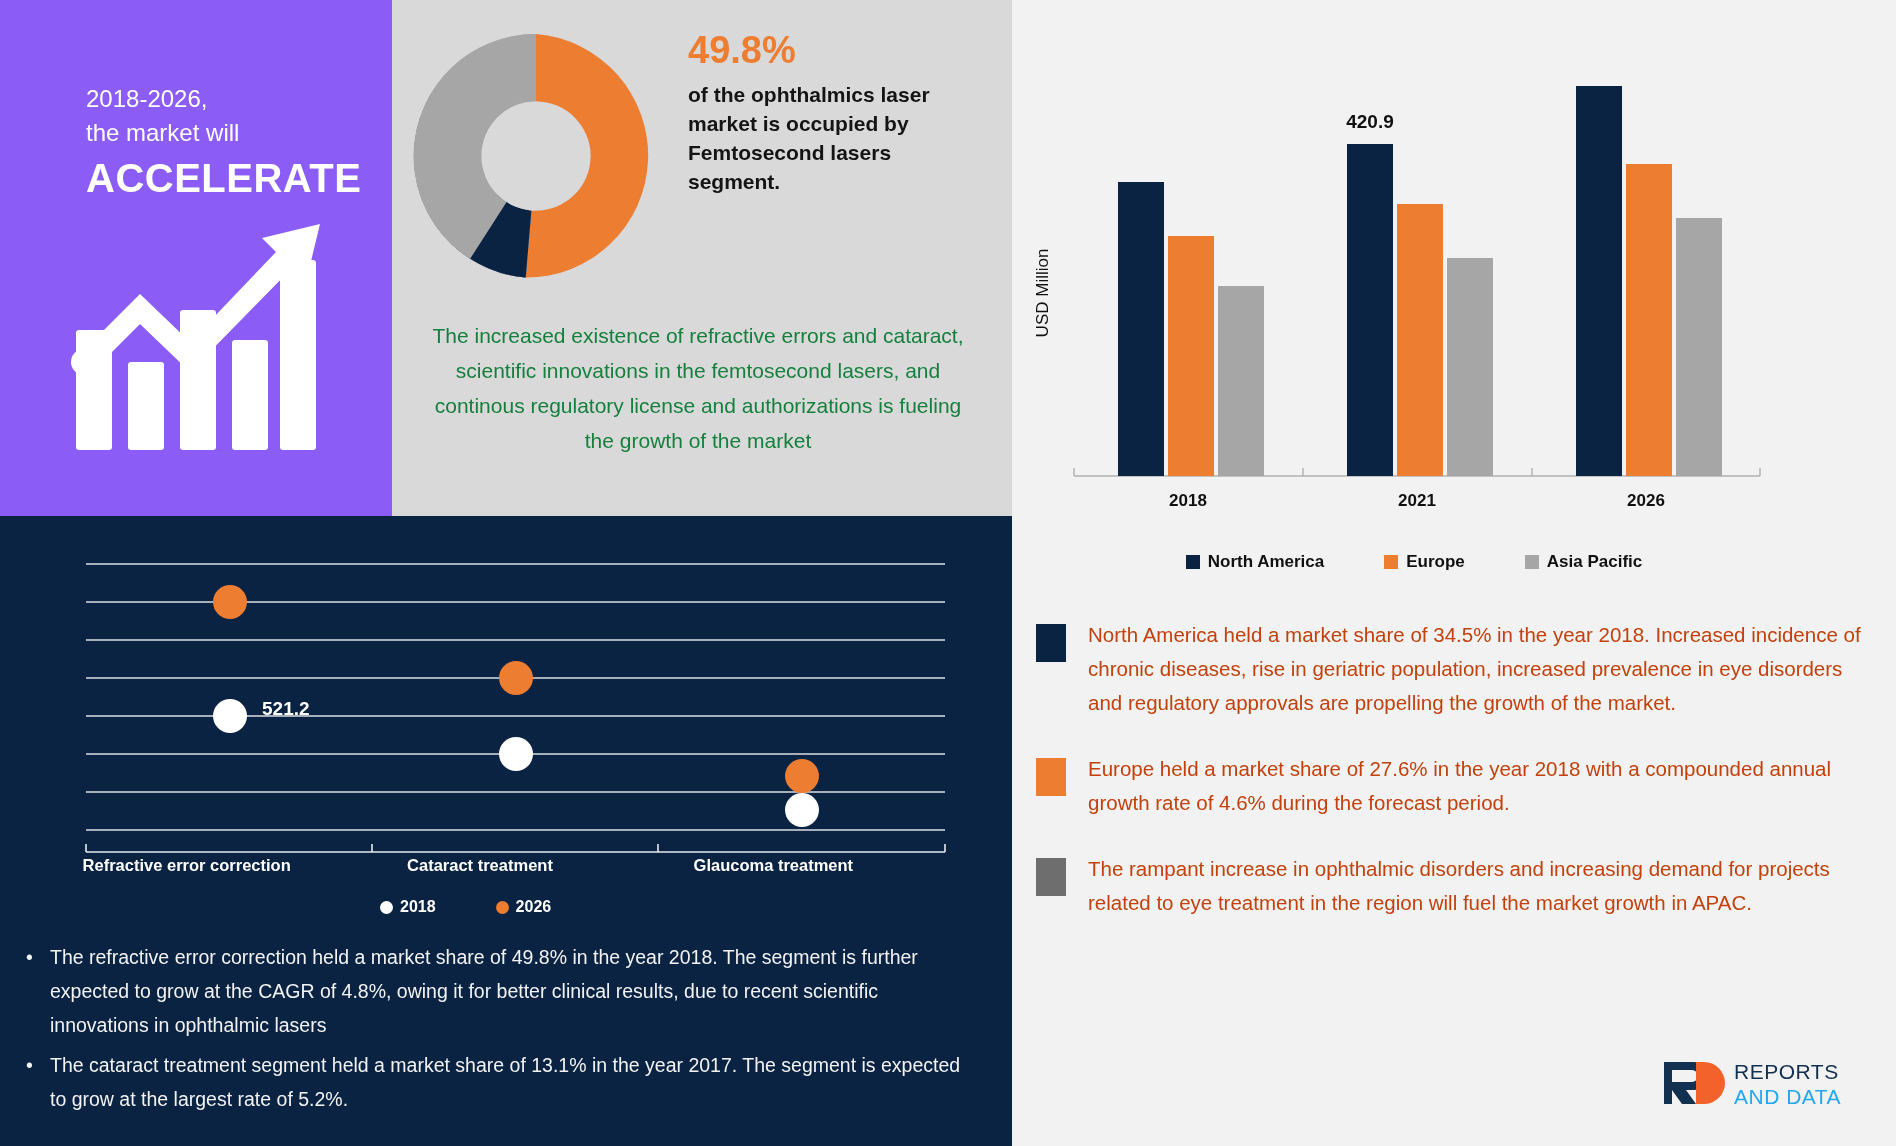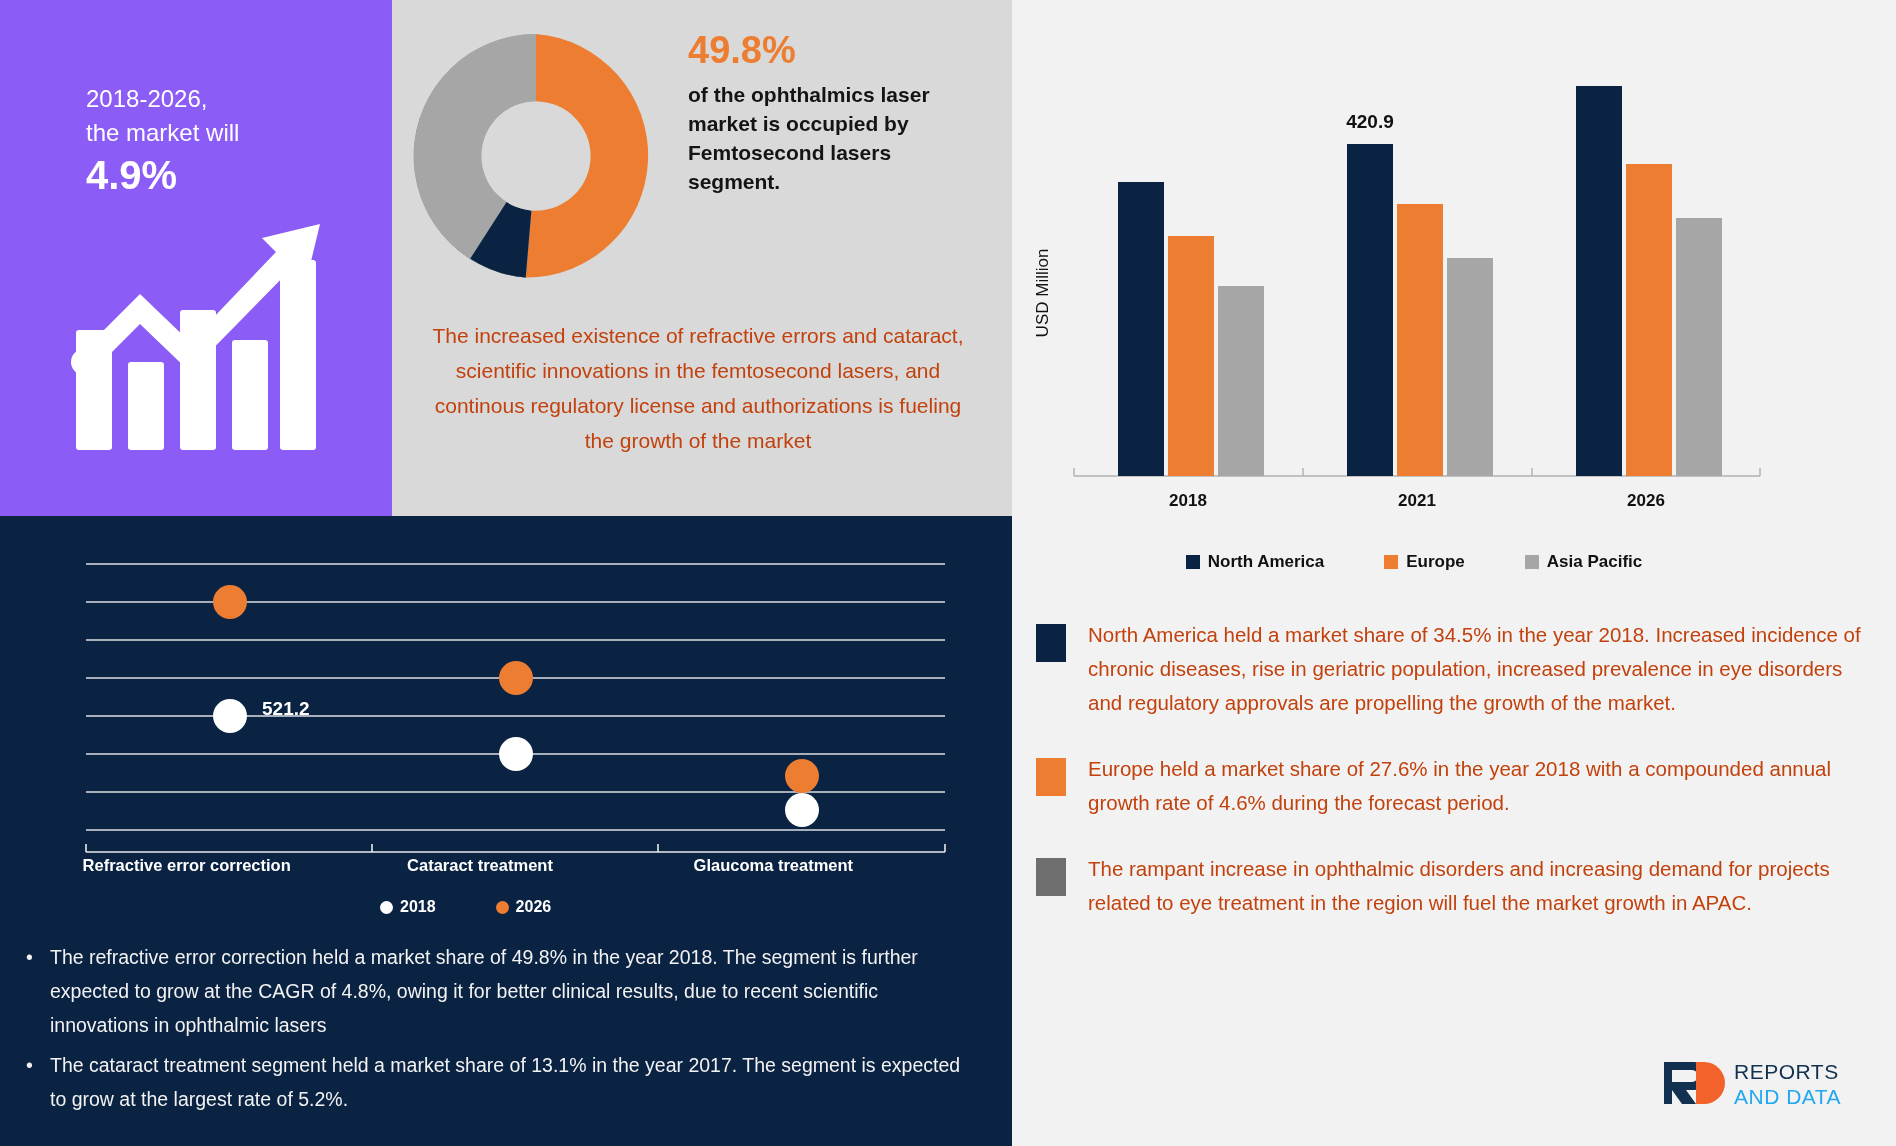--- a/index.html
+++ b/index.html
@@ -37,21 +37,21 @@
   .donut-wrap { position: absolute; left: 14px; top: 26px; width: 260px; height: 260px; }
   .donut-svg { width: 260px; height: 260px; display: block; }
   .donut-text { position: absolute; left: 296px; top: 26px; width: 300px; }
   .donut-pct { font-size: 38px; font-weight: 700; color: #ed7d31; line-height: 48px; }
   .donut-sub {
     font-size: 21px; font-weight: 700; color: #141414;
     line-height: 29px; margin-top: 6px;
   }
   .donut-para {
     position: absolute; left: 26px; top: 318px; width: 560px;
-    font-size: 21px; line-height: 35px; color: #c2410c; text-align: center;
+    font-size: 21px; line-height: 35px; color: #15803d; text-align: center;
   }
 
   
   .dot-panel {
     position: absolute; left: 0; top: 516px; width: 1160px; height: 630px;
     background: #0b2343; color: #ffffff;
   }
   .dot-chart { position: absolute; left: 40px; top: 24px; width: 930px; height: 320px; }
   .dot-svg { width: 930px; height: 320px; display: block; }
   .dot-cats {
@@ -99,21 +99,21 @@
 <body>
 
 <div class="page">
 
   <div class="left-col">
 
     <div class="cagr-panel">
       <div class="cagr-text">
         <div class="cagr-line1">2018-2026,</div>
         <div class="cagr-line1">the market will</div>
-        <div class="cagr-value">4.9%</div>
+        <div class="cagr-accel">ACCELERATE</div>
       </div>
       <div class="growth-icon">
         <svg viewBox="0 0 270 260" width="270" height="260" aria-hidden="true">
           <g fill="#ffffff">
             <rect x="14" y="140" width="36" height="120" rx="3"></rect>
             <rect x="66" y="172" width="36" height="88" rx="3"></rect>
             <rect x="118" y="120" width="36" height="140" rx="3"></rect>
             <rect x="170" y="150" width="36" height="110" rx="3"></rect>
             <rect x="218" y="70" width="36" height="190" rx="3"></rect>
             <path d="M10 172 L78 104 L128 152 L214 62 L200 48 L258 34 L244 92 L230 78 L128 182 L78 134 L30 182 Z"></path>

